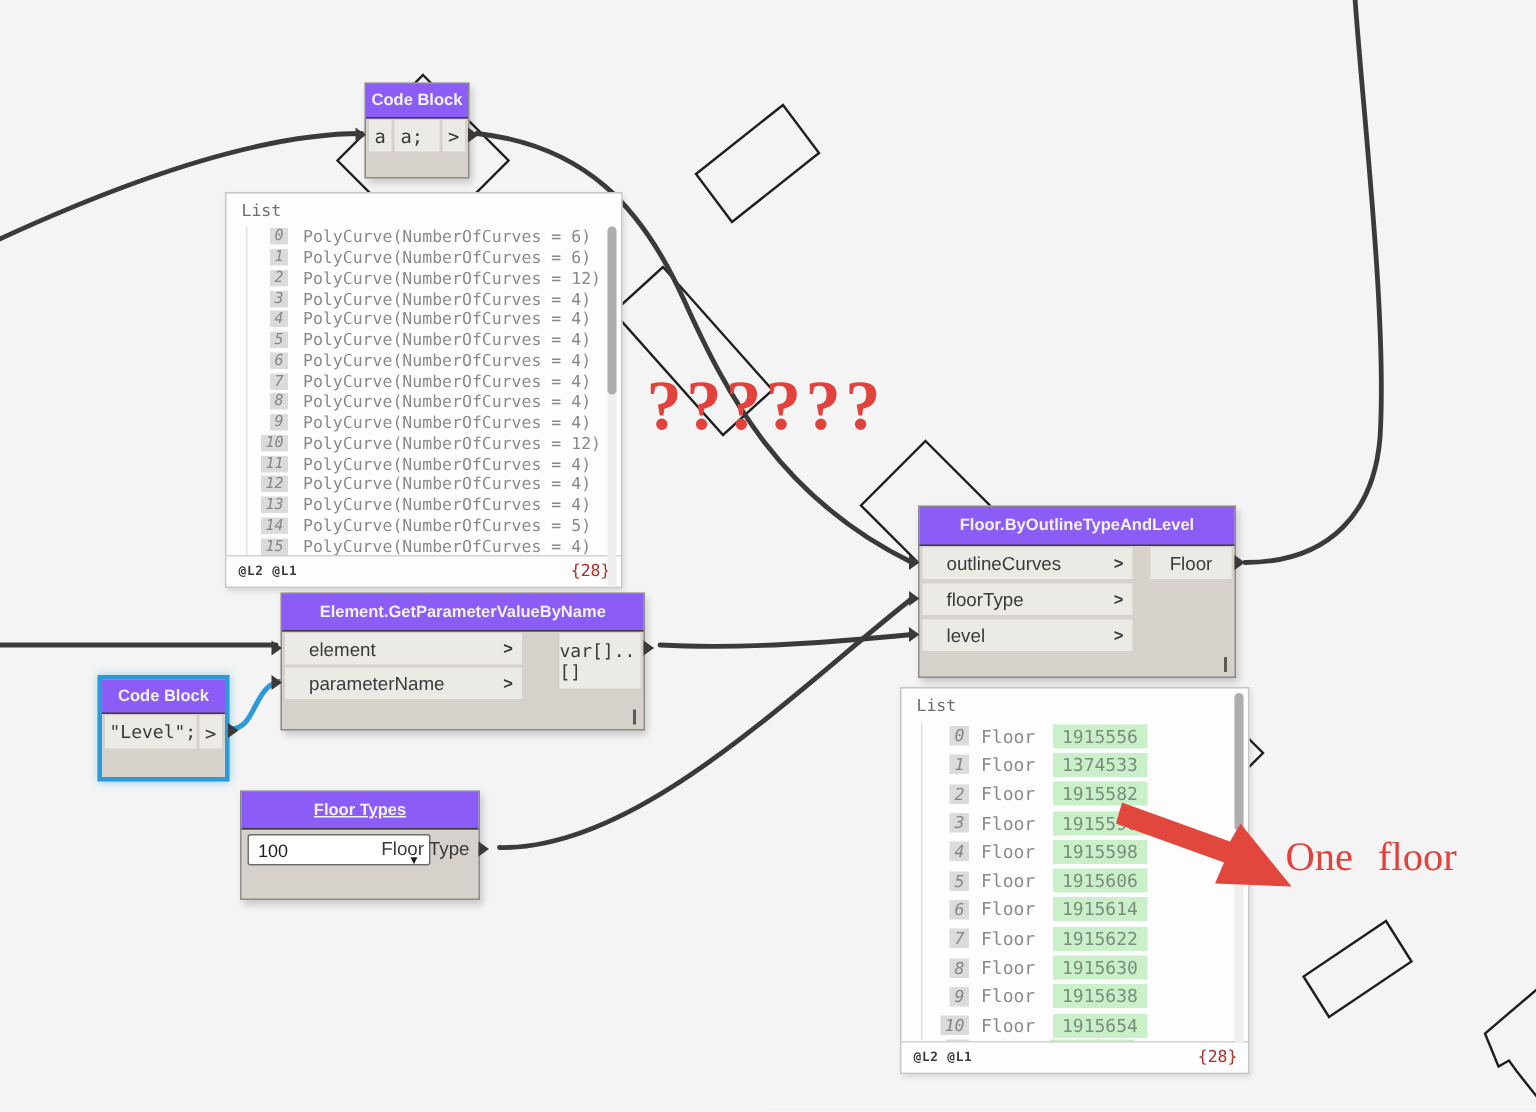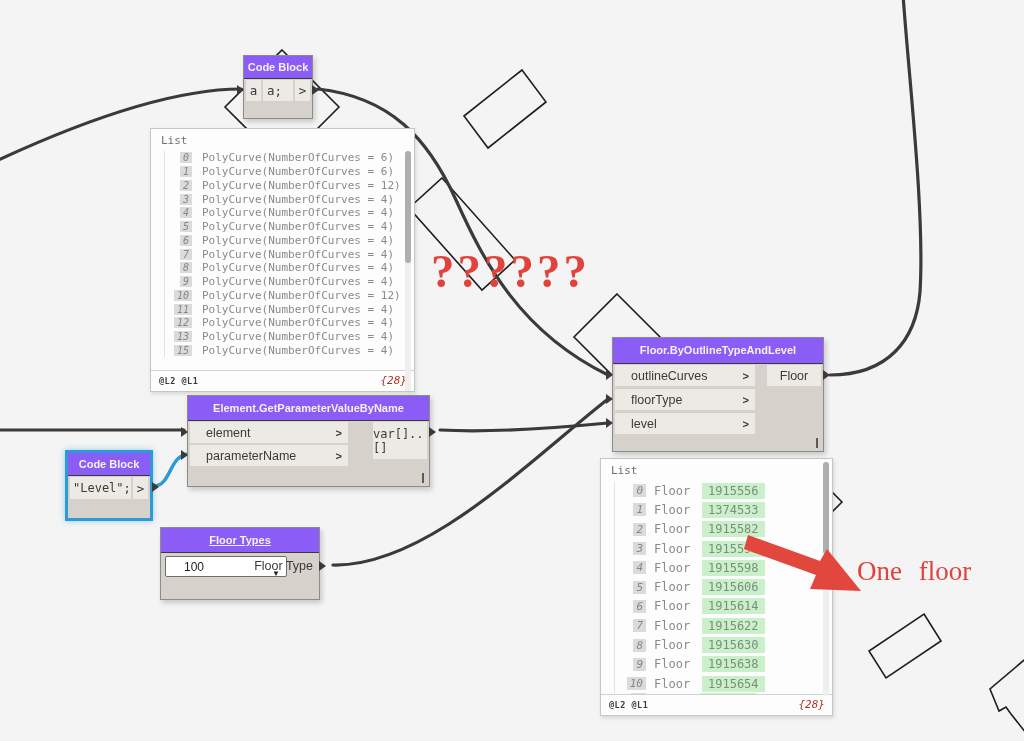--- a/index.html
+++ b/index.html
@@ -40,21 +40,21 @@
   .notch-b{border-bottom:8px solid #c6c6c6;top:-8px;z-index:2;}
   .list-head{position:absolute;left:10px;top:5px;font-size:11px;color:#6e6e6e;text-align:center;}
   .items{position:absolute;left:13px;right:14px;border-left:1px solid #e2e2e2;}
   .lrow{display:flex;align-items:center;}
   .idxwrap{display:flex;justify-content:flex-end;flex:none;}
   .idx{background:#dbdbdb;color:#878787;font-style:italic;padding:0 3px;}
   .bfooter{position:absolute;left:0;right:0;bottom:0;height:20px;background:#fdfdfd;
         border-top:1px solid #d2d2d2;z-index:4;}
   .levels{position:absolute;left:8px;top:5px;font-size:8.5px;font-weight:bold;color:#3a3a3a;
         font-family:"DejaVu Sans Mono", monospace;letter-spacing:.5px;}
-  .count{position:absolute;right:7px;top:3px;font-size:11px;font-style:italic;color:#b03028;
+  .count{position:absolute;right:7px;top:3px;font-size:11px;color:#b03028;
         font-family:"DejaVu Sans Mono", monospace;}
   .sbar{position:absolute;width:6px;background:#efefef;border-radius:3px;z-index:5;}
   .sthumb{position:absolute;left:0;width:6px;background:#aeaeae;border-radius:3px;}
 
   
   #bubble1{left:150px;top:128px;width:265px;height:264px;}
   #bubble1 .items{top:22px;}
   #bubble1 .lrow{height:13.75px;font-size:11px;}
   #bubble1 .idxwrap{width:27px;}
   #bubble1 .idx{font-size:10px;}
@@ -67,21 +67,21 @@
   #bubble2 .idxwrap{width:31px;}
   #bubble2 .idx{font-size:11px;}
   #bubble2 .flabel{margin-left:8px;width:40px;color:#8a8a8a;}
   #bubble2 .chip{margin-left:8px;background:#c9f0c9;color:#7d8d7d;padding:1px 6px;}
   .sliver{position:absolute;display:flex;}
   .sliver .s1{width:15px;height:14px;background:#dbdbdb;margin-left:17px;}
   .sliver .s2{width:56px;height:14px;background:#c9f0c9;margin-left:54px;}
 
   
   .dropdown{position:absolute;background:#ffffff;border:1px solid #6f6f6f;border-radius:2px;
-        font-size:12px;color:#1e1e1e;line-height:20px;padding-left:18px;box-sizing:border-box;}
+        font-size:12px;color:#1e1e1e;line-height:20px;padding-left:6px;box-sizing:border-box;}
   .caret{position:absolute;right:6px;top:7px;font-size:8px;color:#1e1e1e;}
 
   
   .qmarks{position:absolute;left:431px;top:244px;z-index:7;color:#e2423c;
         font-family:"Liberation Serif", serif;font-weight:bold;font-size:47px;
         letter-spacing:3px;}
   .onefloor{position:absolute;left:857px;top:556px;z-index:7;color:#e2423c;
         font-family:"Liberation Serif", serif;font-size:27px;word-spacing:10px;white-space:nowrap;}
 </style>
 </head>
@@ -220,20 +220,26 @@
           <span class="val">PolyCurve(NumberOfCurves = 4)</span>
         </div>
 
         <div class="lrow">
           <span class="idxwrap">
             <span class="idx">13</span>
           </span>
           <span class="val">PolyCurve(NumberOfCurves = 4)</span>
         </div>
 
+        <div class="lrow">
+          <span class="idxwrap">
+            <span class="idx">14</span>
+          </span>
+          <span class="val">PolyCurve(NumberOfCurves = 5)</span>
+        </div>
 
         <div class="lrow">
           <span class="idxwrap">
             <span class="idx">15</span>
           </span>
           <span class="val">PolyCurve(NumberOfCurves = 4)</span>
         </div>
       </div>
     <div class="sbar" style="right:3px;top:22px;height:346px;">
       <div class="sthumb" style="top:0;height:112px;"></div>

